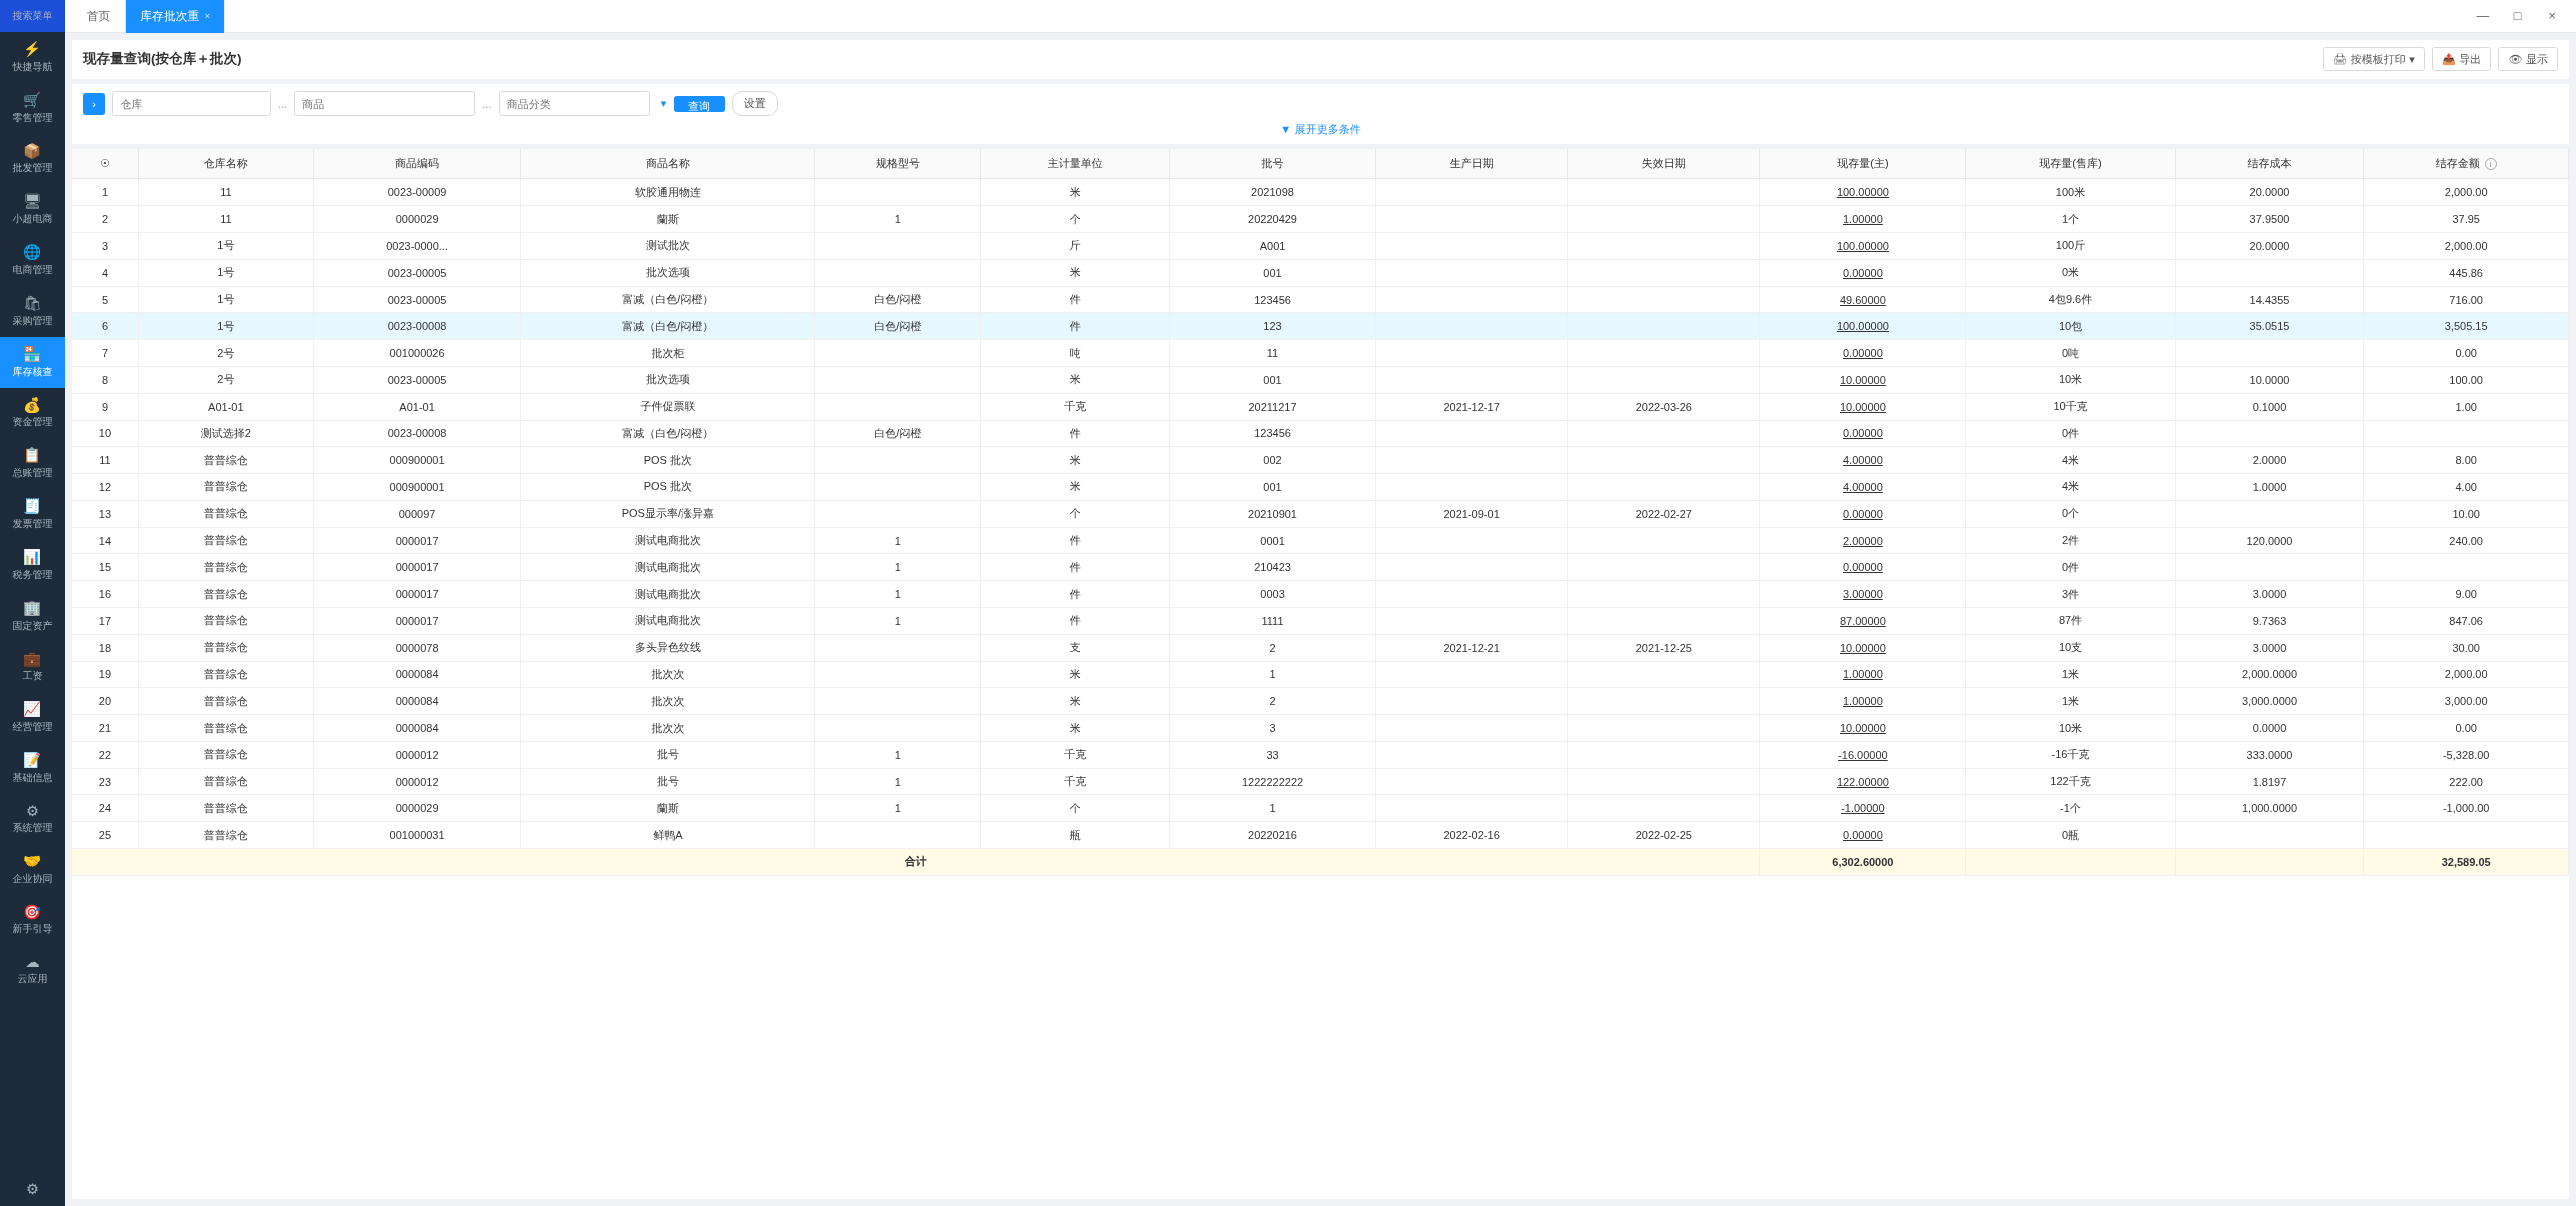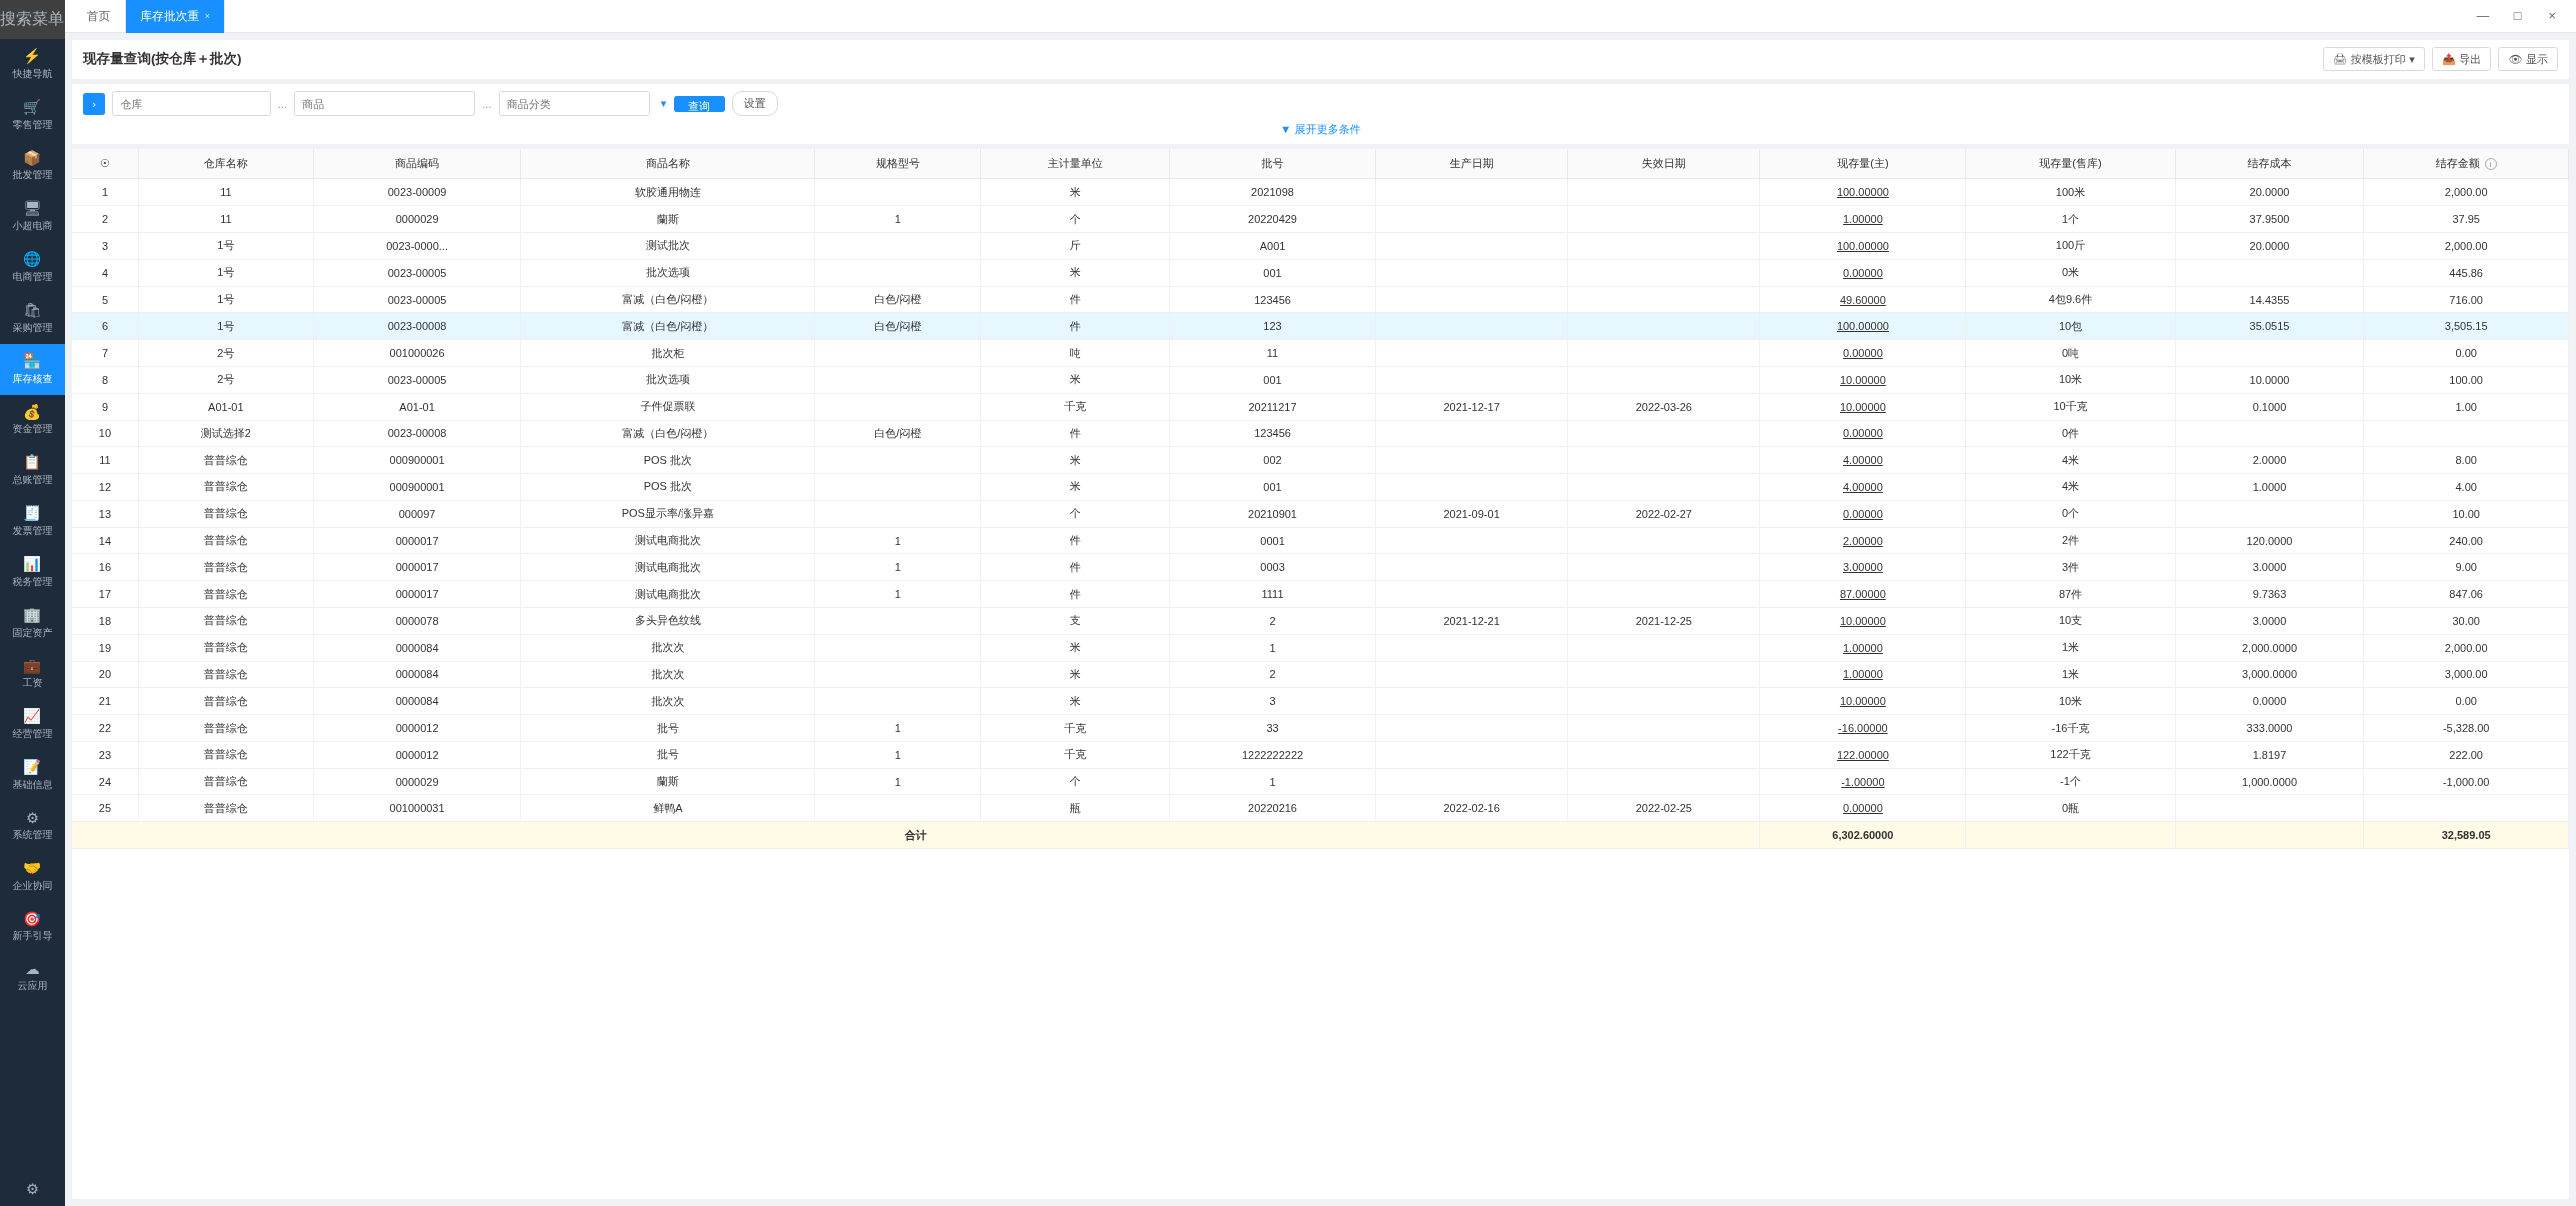--- a/index.html
+++ b/index.html
@@ -12,25 +12,25 @@
       color: #aab4be;
       display: flex;
       flex-direction: column;
       align-items: center;
       padding-top: 0;
       flex-shrink: 0;
       z-index: 10;
     }
     .sidebar-search {
       width: 100%;
-      background: #404040;
+      background: #1d4ed8;
       color: #aab4be;
-      text-align: left;
+      text-align: center;
       padding: 9px 0;
-      font-size: 16px;
+      font-size: 10px;
       cursor: pointer;
     }
     .sidebar-item {
       width: 100%;
       text-align: center;
       padding: 9px 0;
       font-size: 10px;
       color: #aab4be;
       cursor: pointer;
       display: flex;
@@ -654,20 +654,35 @@
     <td>件</td>
     <td>0001</td>
     <td></td>
     <td></td>
     <td class="link-text">2.00000</td>
     <td class="">2件</td>
     <td class="num-col">120.0000</td>
     <td class="num-col ">240.00</td>
   </tr>
             <tr>
+    <td>15</td>
+    <td>普普综仓</td>
+    <td>0000017</td>
+    <td>测试电商批次</td>
+    <td>1</td>
+    <td>件</td>
+    <td>210423</td>
+    <td></td>
+    <td></td>
+    <td class="link-text">0.00000</td>
+    <td class="">0件</td>
+    <td class="num-col"></td>
+    <td class="num-col "></td>
+  </tr>
+            <tr>
     <td>16</td>
     <td>普普综仓</td>
     <td>0000017</td>
     <td>测试电商批次</td>
     <td>1</td>
     <td>件</td>
     <td>0003</td>
     <td></td>
     <td></td>
     <td class="link-text">3.00000</td>

